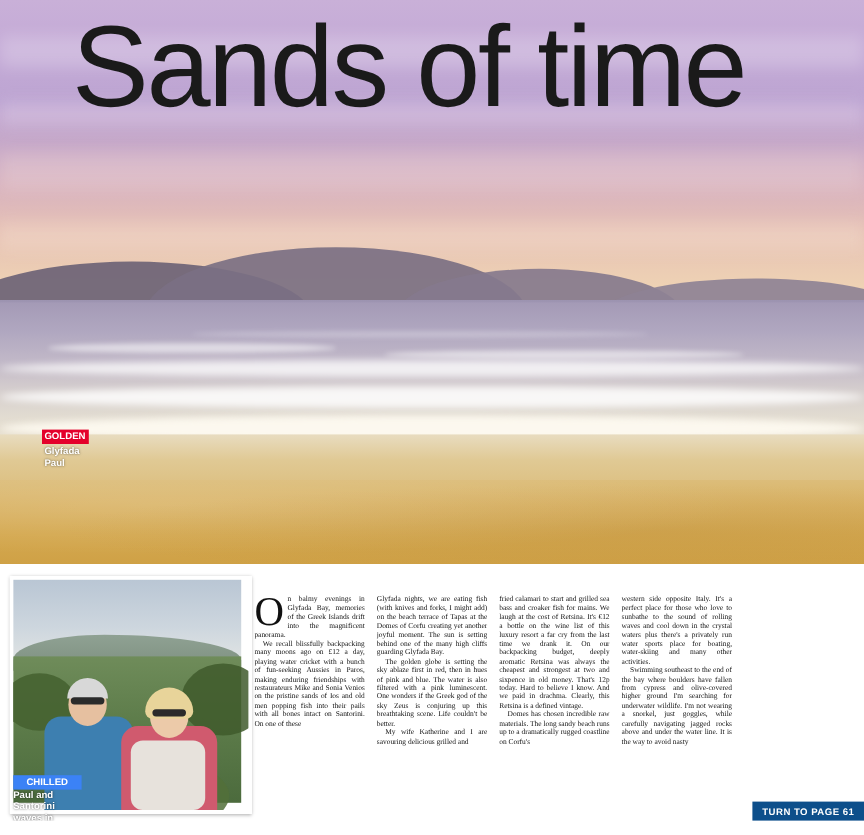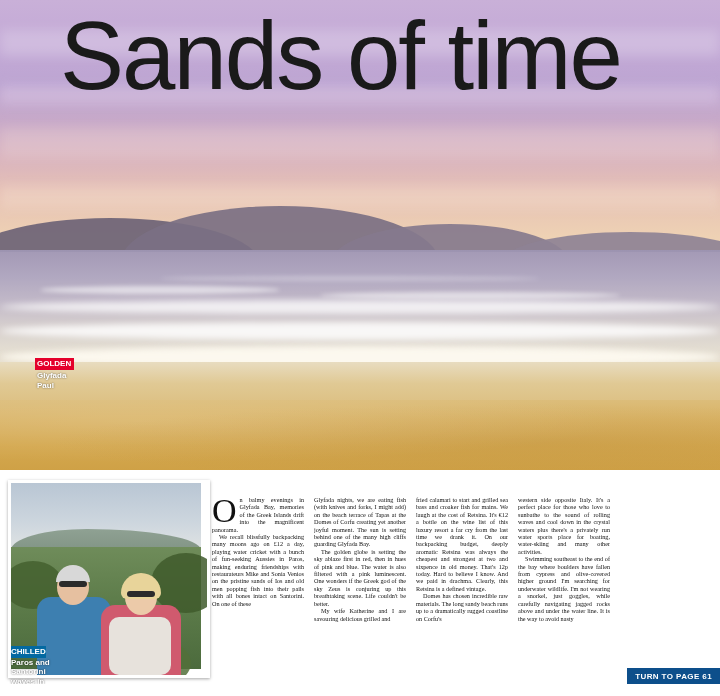--- a/index.html
+++ b/index.html
@@ -218,23 +218,23 @@
     font-family: "Liberation Sans", sans-serif;
     font-size: 8px;
     line-height: 9.5px;
     font-weight: bold;
     color: #ffffff;
     z-index: 9;
     text-shadow: 0 0 2px rgba(0,0,0,.7);
   }
   .cap-chilled .kicker {
     display: inline-block;
-    background: #0369a1;
+    background: #3b82f6;
     color: #fff;
-    padding: 1px 0;
+    padding: 1px 11px;
     text-shadow: none;
   }
 
   
   .cols {
     position: absolute;
     left: 212px; top: 496px;
     width: 500px;
     height: 180px;
     display: flex;
@@ -350,21 +350,21 @@
       <div class="body-shape" style="left:2px; top:36px; width:80px; height:70px; background:#d05a6e;"></div>
       <div style="position:absolute; left:10px; top:48px; width:62px; height:58px; background:#e7e2dc; border-radius:10px;"></div>
       <div class="head" style="left:26px; top:10px; width:32px; height:36px; background:#eccaa9;"></div>
       <div style="position:absolute; left:22px; top:4px; width:40px; height:26px; background:#e8d49a; border-radius:20px 20px 6px 6px;"></div>
       <div style="position:absolute; left:28px; top:22px; width:28px; height:6px; background:#2b2b2b; border-radius:3px;"></div>
     </div>
   </div>
 
   <div class="cap-chilled">
     <span class="kicker">CHILLED</span>
-    <div>Paros and</div>
+    <div>Paul and</div>
     <div>Santorini</div>
     <div>waves in</div>
     <div>Corfu</div>
   </div>
 
   <div class="cols">
     <div class="col">
       <p class="first"><span class="dropcap">O</span><span>n balmy evenings in Glyfada Bay, memories of the Greek Islands drift into the magnificent panorama.</span></p>
       <p>We recall blissfully backpacking many moons ago on £12 a day, playing water cricket with a bunch of fun-seeking Aussies in Paros, making enduring friendships with restaurateurs Mike and Sonia Venios on the pristine sands of Ios and old men popping fish into their pails with all bones intact on Santorini. On one of these</p>
     </div>

